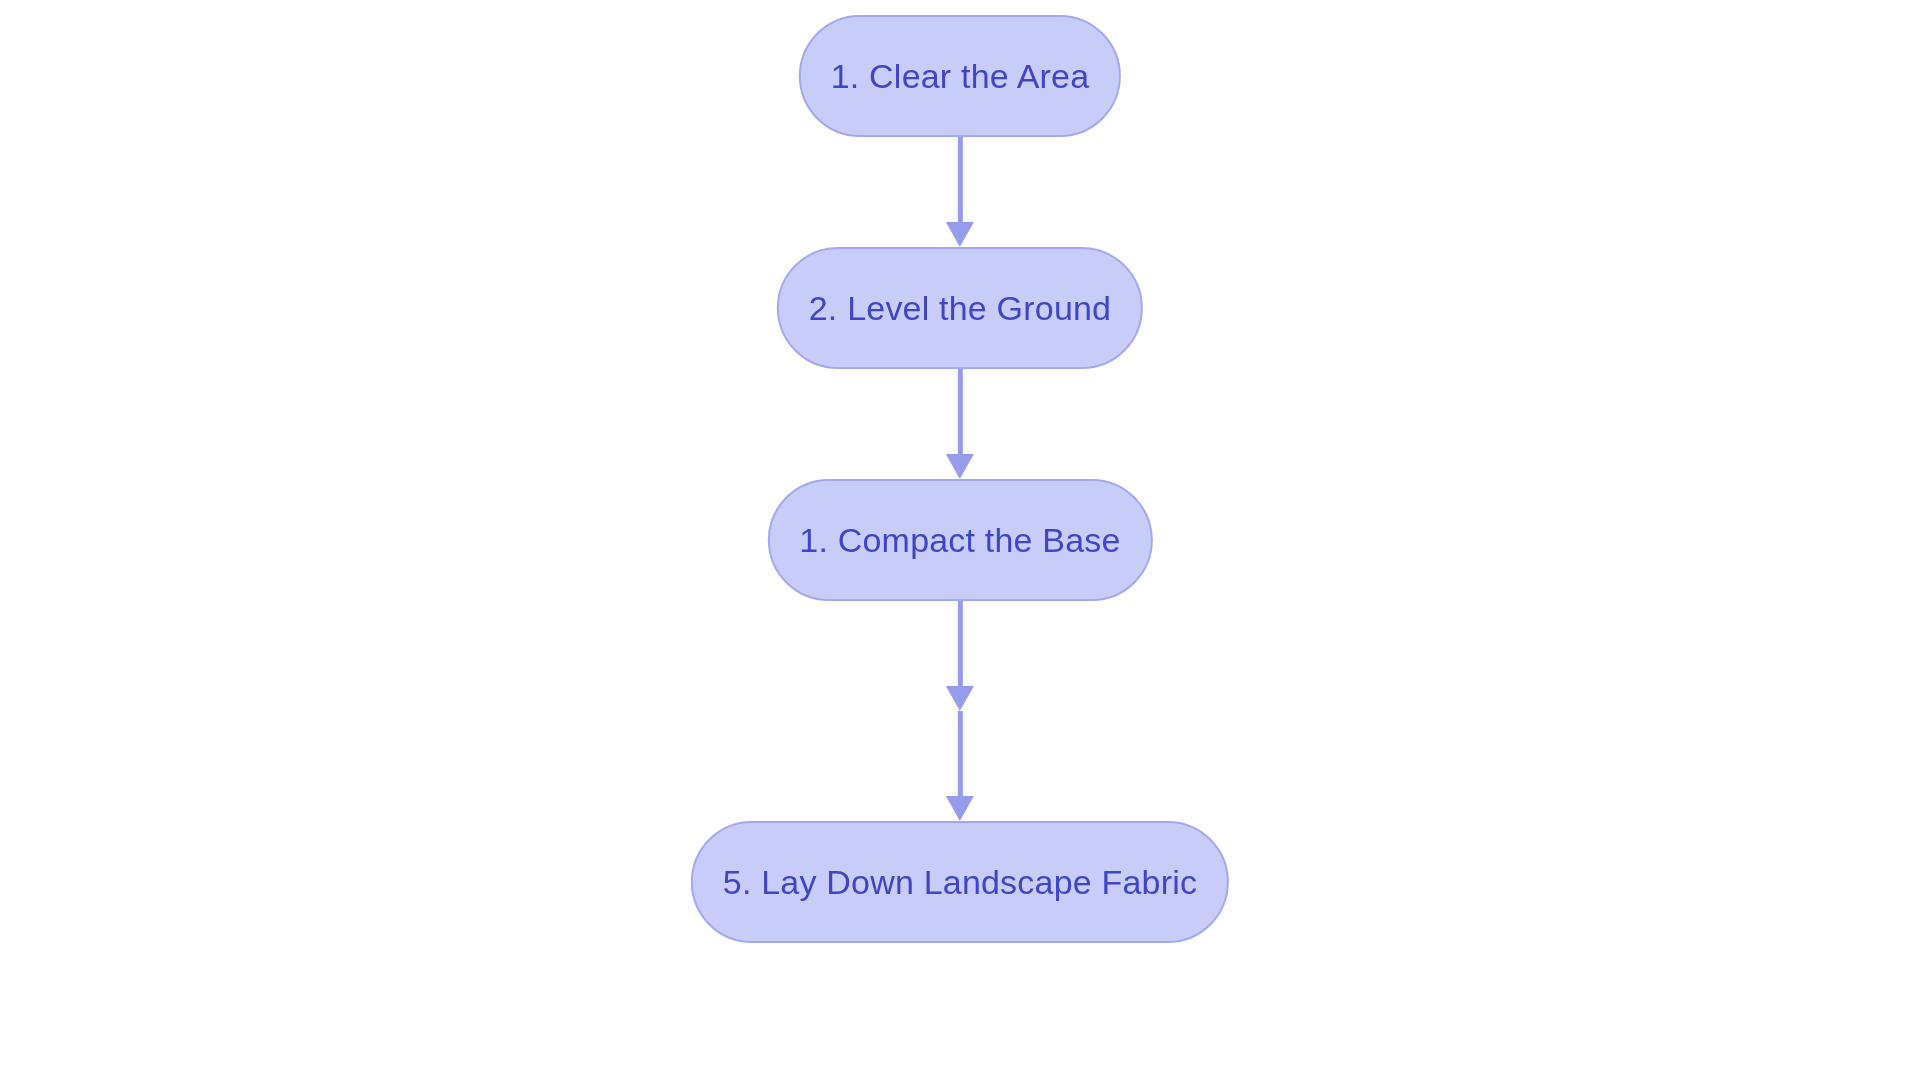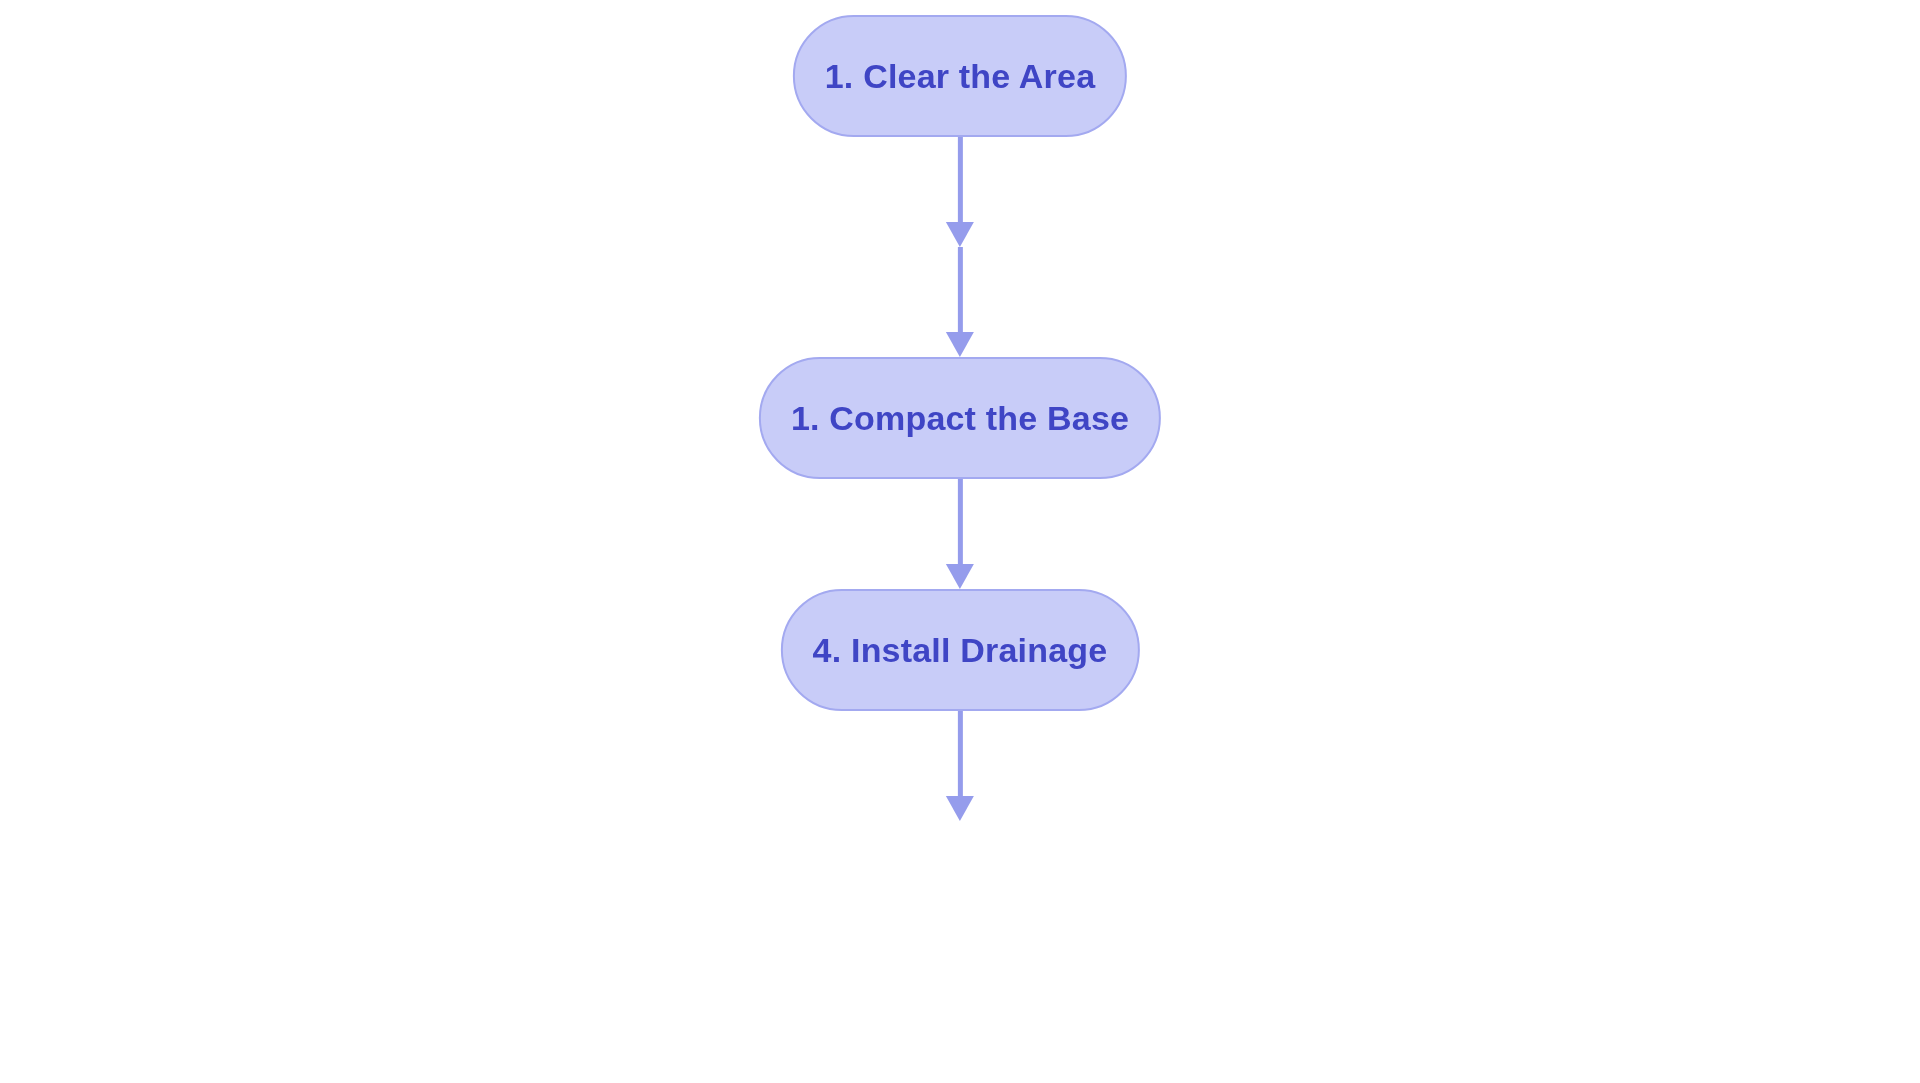--- a/index.html
+++ b/index.html
@@ -1,15 +1,15 @@
 <!DOCTYPE html>
 <html style="--bg: #ffffff; --node-fill: #c8ccf8; --node-border: #a3a9f0; --node-text: #3f45c5; --arrow: #959cec;"><head>
 <meta charset="utf-8">
 <style>
-  * { margin: 0; padding: 0; box-sizing: border-box; font-weight: bold; }
+  * { margin: 0; padding: 0; box-sizing: border-box; }
   html, body { background: #ffffff; }
 
   .canvas {
     position: relative;
     width: 1920px;
     height: 1083px;
     background: var(--bg, #ffffff);
     overflow: hidden;
     font-family: "Liberation Sans", sans-serif;
   }
@@ -69,39 +69,42 @@
 
     <div class="node">
       <span>1. Clear the Area</span>
     </div>
 
     <div class="arrow">
       <div class="stem"></div>
       <div class="head"></div>
     </div>
 
+    <div class="node">
+      <span>2. Level the Ground</span>
+    </div>
 
     <div class="arrow">
       <div class="stem"></div>
       <div class="head"></div>
     </div>
 
     <div class="node">
       <span>1. Compact the Base</span>
     </div>
 
     <div class="arrow">
       <div class="stem"></div>
       <div class="head"></div>
     </div>
 
-    <div class="node">
-      <span>4. Install Drainage</span>
-    </div>
 
     <div class="arrow">
       <div class="stem"></div>
       <div class="head"></div>
     </div>
 
+    <div class="node">
+      <span>5. Lay Down Landscape Fabric</span>
+    </div>
 
   </div>
 </div>
 
 </body></html>

